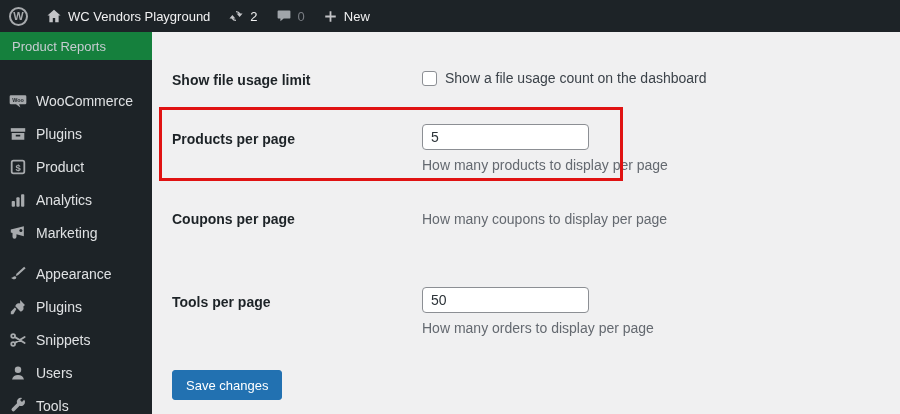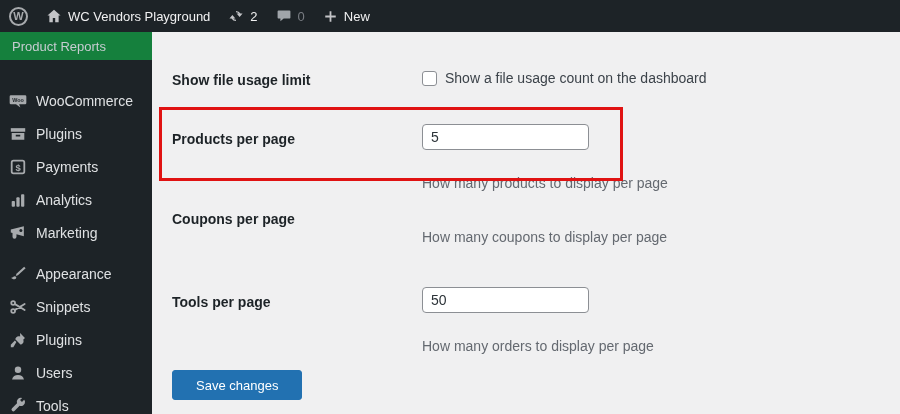--- a/index.html
+++ b/index.html
@@ -59,27 +59,27 @@
   .checkbox {
     width:15px; height:15px; background:#fff; border:1px solid #8c8f94;
     border-radius:3px; margin-right:8px; cursor:pointer; flex:0 0 15px;
   }
   .cb-text { color:#3c434a; line-height:20px; }
   .num-input {
     width:167px; height:26px; background:#fff; border:1px solid #8c8f94;
     border-radius:4px; padding:0 8px; font-size:14px; color:#2c3338;
     font-family:"Liberation Sans", sans-serif;
   }
-  .help { margin-top:23px; color:#646970; line-height:20px; }
+  .help { margin-top:5px; color:#646970; line-height:20px; }
   .highlight-box {
     position:absolute; left:7px; top:75px; width:464px; height:74px;
     border:3px solid #e01212; pointer-events:none; z-index:5;
   }
   .save-btn {
-    position:absolute; left:20px; top:338px; height:30px; padding:0 23px;
+    position:absolute; left:20px; top:338px; height:30px; padding:0 13px;
     background:#2271b1; border:1px solid #2271b1; border-radius:3px;
     color:#fff; font-size:13px; cursor:pointer;
     font-family:"Liberation Sans", sans-serif;
   }
 </style>
 </head>
 <body>
 
 <div class="screen">
 
@@ -148,21 +148,21 @@
         <span>Plugins</span>
       </div>
 
       <div class="menu-item">
         <span class="mi-icon">
           <svg width="18" height="18" viewBox="0 0 20 20">
             <rect x="3" y="3" width="14" height="14" rx="2" fill="none" stroke="#a7aaad" stroke-width="2"></rect>
             <text x="10" y="14" font-size="10.5" font-weight="bold" fill="#a7aaad" text-anchor="middle">$</text>
           </svg>
         </span>
-        <span>Payments</span>
+        <span>Product</span>
       </div>
 
       <div class="menu-item">
         <span class="mi-icon">
           <svg width="18" height="18" viewBox="0 0 20 20" fill="#a7aaad">
             <rect x="3" y="11" width="3.6" height="6.5" rx="1"></rect>
             <rect x="8.2" y="7" width="3.6" height="10.5" rx="1"></rect>
             <rect x="13.4" y="3.5" width="3.6" height="14" rx="1"></rect>
           </svg>
         </span>
@@ -182,41 +182,41 @@
       <div class="menu-spacer"></div>
 
       <div class="menu-item">
         <span class="mi-icon">
           <svg width="18" height="18" viewBox="0 0 20 20" fill="#a7aaad">
             <path d="M16.8 2l1.7 1.7-8.6 7.6-2.4.8.8-2.4z"></path>
             <path d="M6.4 12.4c-1.6 0-2 1.4-3.9 1.7 1 1.8 4.3 2.4 5.4.5.6-1.1-.3-2.2-1.5-2.2z"></path>
           </svg>
         </span>
         <span>Appearance</span>
+      </div>
+
+      <div class="menu-item">
+        <span class="mi-icon">
+          <svg width="18" height="18" viewBox="0 0 20 20" fill="#a7aaad">
+            <path d="M12.3 2.3l5.4 5.4-1.9 1.9c1.2 2.5-.5 5.2-3.1 5.4L7.0 9.3c.2-2.6 2.9-4.3 5.4-3.1z"></path>
+            <path d="M8.2 12.2l-1.7-1.7L2 15.2V18h2.8z"></path>
+          </svg>
+        </span>
+        <span>Plugins</span>
       </div>
 
       <div class="menu-item">
         <span class="mi-icon">
           <svg width="18" height="18" viewBox="0 0 20 20" fill="none" stroke="#a7aaad" stroke-width="2">
             <circle cx="4.6" cy="5.6" r="2.1"></circle>
             <circle cx="4.6" cy="14.4" r="2.1"></circle>
             <path d="M6.6 6.8l10.8 6.6M6.6 13.2 17.4 6.6" stroke-linecap="round"></path>
           </svg>
         </span>
         <span>Snippets</span>
-      </div>
-
-      <div class="menu-item">
-        <span class="mi-icon">
-          <svg width="18" height="18" viewBox="0 0 20 20" fill="#a7aaad">
-            <path d="M12.3 2.3l5.4 5.4-1.9 1.9c1.2 2.5-.5 5.2-3.1 5.4L7.0 9.3c.2-2.6 2.9-4.3 5.4-3.1z"></path>
-            <path d="M8.2 12.2l-1.7-1.7L2 15.2V18h2.8z"></path>
-          </svg>
-        </span>
-        <span>Plugins</span>
       </div>
 
       <div class="menu-item">
         <span class="mi-icon">
           <svg width="18" height="18" viewBox="0 0 20 20" fill="#a7aaad">
             <circle cx="10" cy="6.3" r="3.6"></circle>
             <path d="M3.4 17.2c.6-3.6 3.4-5.1 6.6-5.1s6 1.5 6.6 5.1z"></path>
           </svg>
         </span>
         <span>Users</span>

